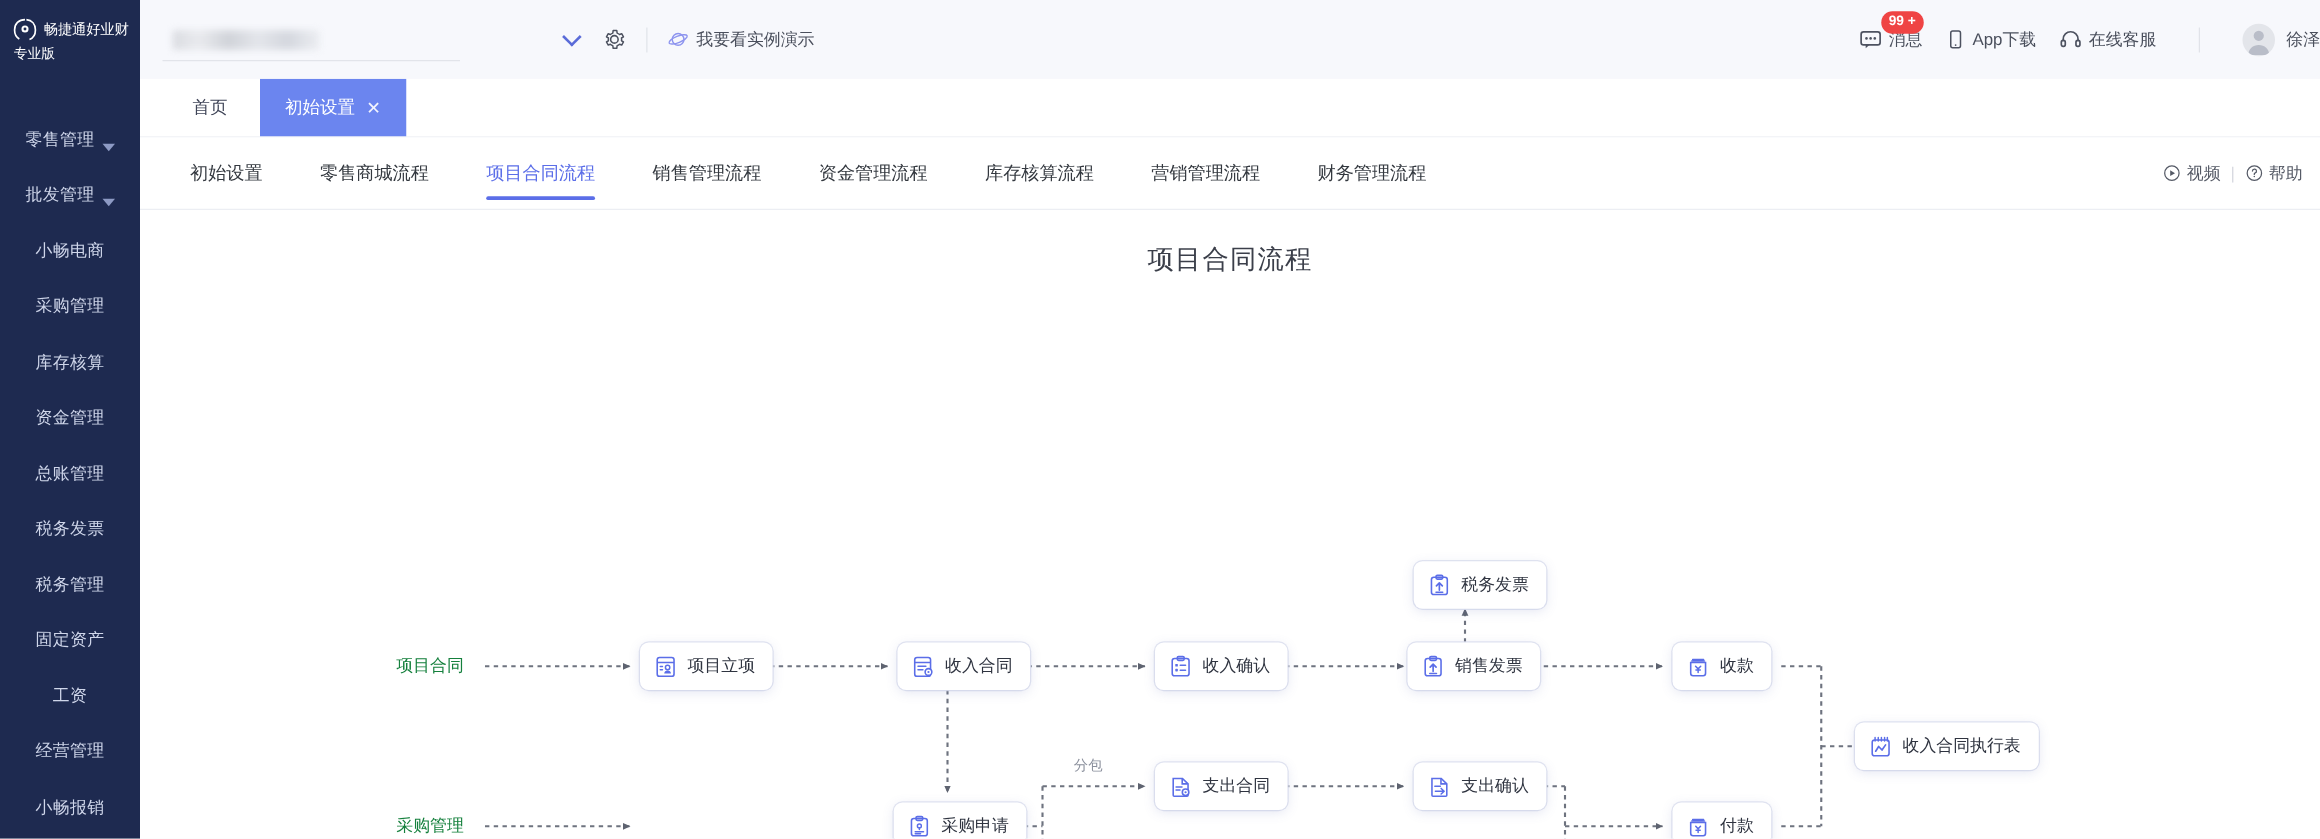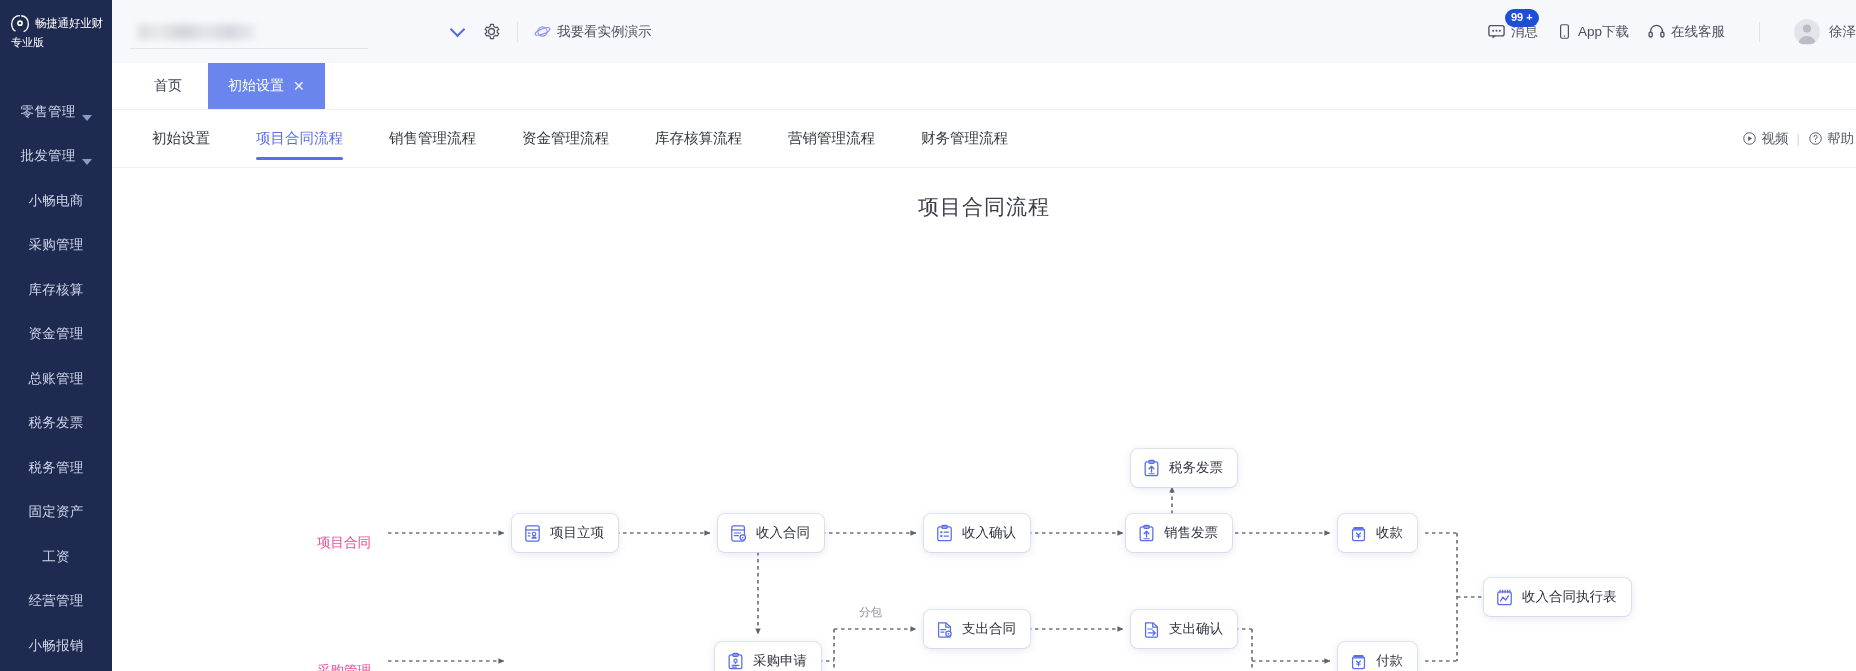--- a/index.html
+++ b/index.html
@@ -57,21 +57,21 @@
     align-items: center; justify-content: center; cursor: pointer; }
   .gear-btn { margin-left: 14px; cursor: pointer; display:flex; }
   .vsep { width: 1px; height: 20px; background: #e1e3e9; margin: 0 16px; }
   .demo-link { display: flex; align-items: center; gap: 6px;
     color: #4a4f5c; font-size: 13.5px; cursor: pointer; }
   .top-right { margin-left: auto; display: flex; align-items: center;
     padding-right: 0px; gap: 18px; }
   .tr-item { display: flex; align-items: center; gap: 5px;
     color: #4a4f5c; font-size: 13.5px; cursor: pointer; position: relative; }
   .badge {
-    position: absolute; top: -13px; left: 18px; background: #1d4ed8;
+    position: absolute; top: -13px; left: 18px; background: #ef4444;
     color: #fff; font-size: 11px; line-height: 1; padding: 3px 6px 4px;
     border-radius: 9px; font-weight: bold; white-space: nowrap;
   }
   .avatar { width: 26px; height: 26px; border-radius: 50%;
     background: #e3e5ea; display: flex; align-items: flex-end;
     justify-content: center; overflow: hidden; }
   .user-name { color: #4a4f5c; font-size: 13.5px; white-space: nowrap; }
 
   
   .tabstrip {
@@ -98,33 +98,33 @@
     font-size: 14.5px; color: #33383f; margin-right: 46px; cursor: pointer;
     position: relative; height: 58px; display: flex; align-items: center;
     white-space: nowrap;
   }
   .subtab.active { color: #5b6ee8; }
   .subtab.active::after {
     content: ""; position: absolute; left: 0; right: 0; bottom: 8px;
     height: 2.5px; background: #5b6ee8; border-radius: 2px;
   }
   .subtab-right { margin-left: auto; display: flex; align-items: center;
-    gap: 8px; padding-right: 2px; font-size: 13.5px; color: #555a66; }
+    gap: 8px; padding-right: 14px; font-size: 13.5px; color: #555a66; }
   .sr-link { display: flex; align-items: center; gap: 4px; cursor: pointer;
     white-space: nowrap; }
   .sr-sep { color: #d8dae1; }
 
   
   .canvas { position: relative; width: 100%; height: 566px; }
   .flow-title {
     position: absolute; left: 0; right: 0; top: 25px; text-align: center;
     font-size: 21px; color: #3b3f4a; letter-spacing: 1px;
   }
-  .swim-label { position: absolute; font-size: 13.5px; color: #ec4899;
-    white-space: nowrap; margin-top: 10px; }
+  .swim-label { position: absolute; font-size: 13.5px; color: #15803d;
+    white-space: nowrap; }
   .node {
     position: absolute; height: 38px; background: #ffffff;
     border-radius: 7px; display: flex; align-items: center; gap: 8px;
     padding: 0 14px 0 11px; white-space: nowrap;
     box-shadow: 0 2px 9px rgba(92,104,180,0.17), 0 0 0 1px rgba(226,229,242,0.9);
     font-size: 13.5px; color: #2f3440; cursor: pointer;
   }
   .node .ico { width: 19px; height: 19px; flex: 0 0 19px; display: block; }
   .edge-label { position: absolute; font-size: 11.5px; color: #8a8f9c;
     white-space: nowrap; }
@@ -268,20 +268,23 @@
         <span>初始设置</span>
         <span class="tab-close">✕</span>
       </div>
     </div>
 
     <div class="content">
 
       <div class="subtabs">
         <div class="subtab">
           <span>初始设置</span>
+          </div>
+        <div class="subtab">
+          <span>零售商城流程</span>
           </div>
         <div class="subtab active">
           <span>项目合同流程</span>
           </div>
         <div class="subtab">
           <span>销售管理流程</span>
           </div>
         <div class="subtab">
           <span>资金管理流程</span>
           </div>

